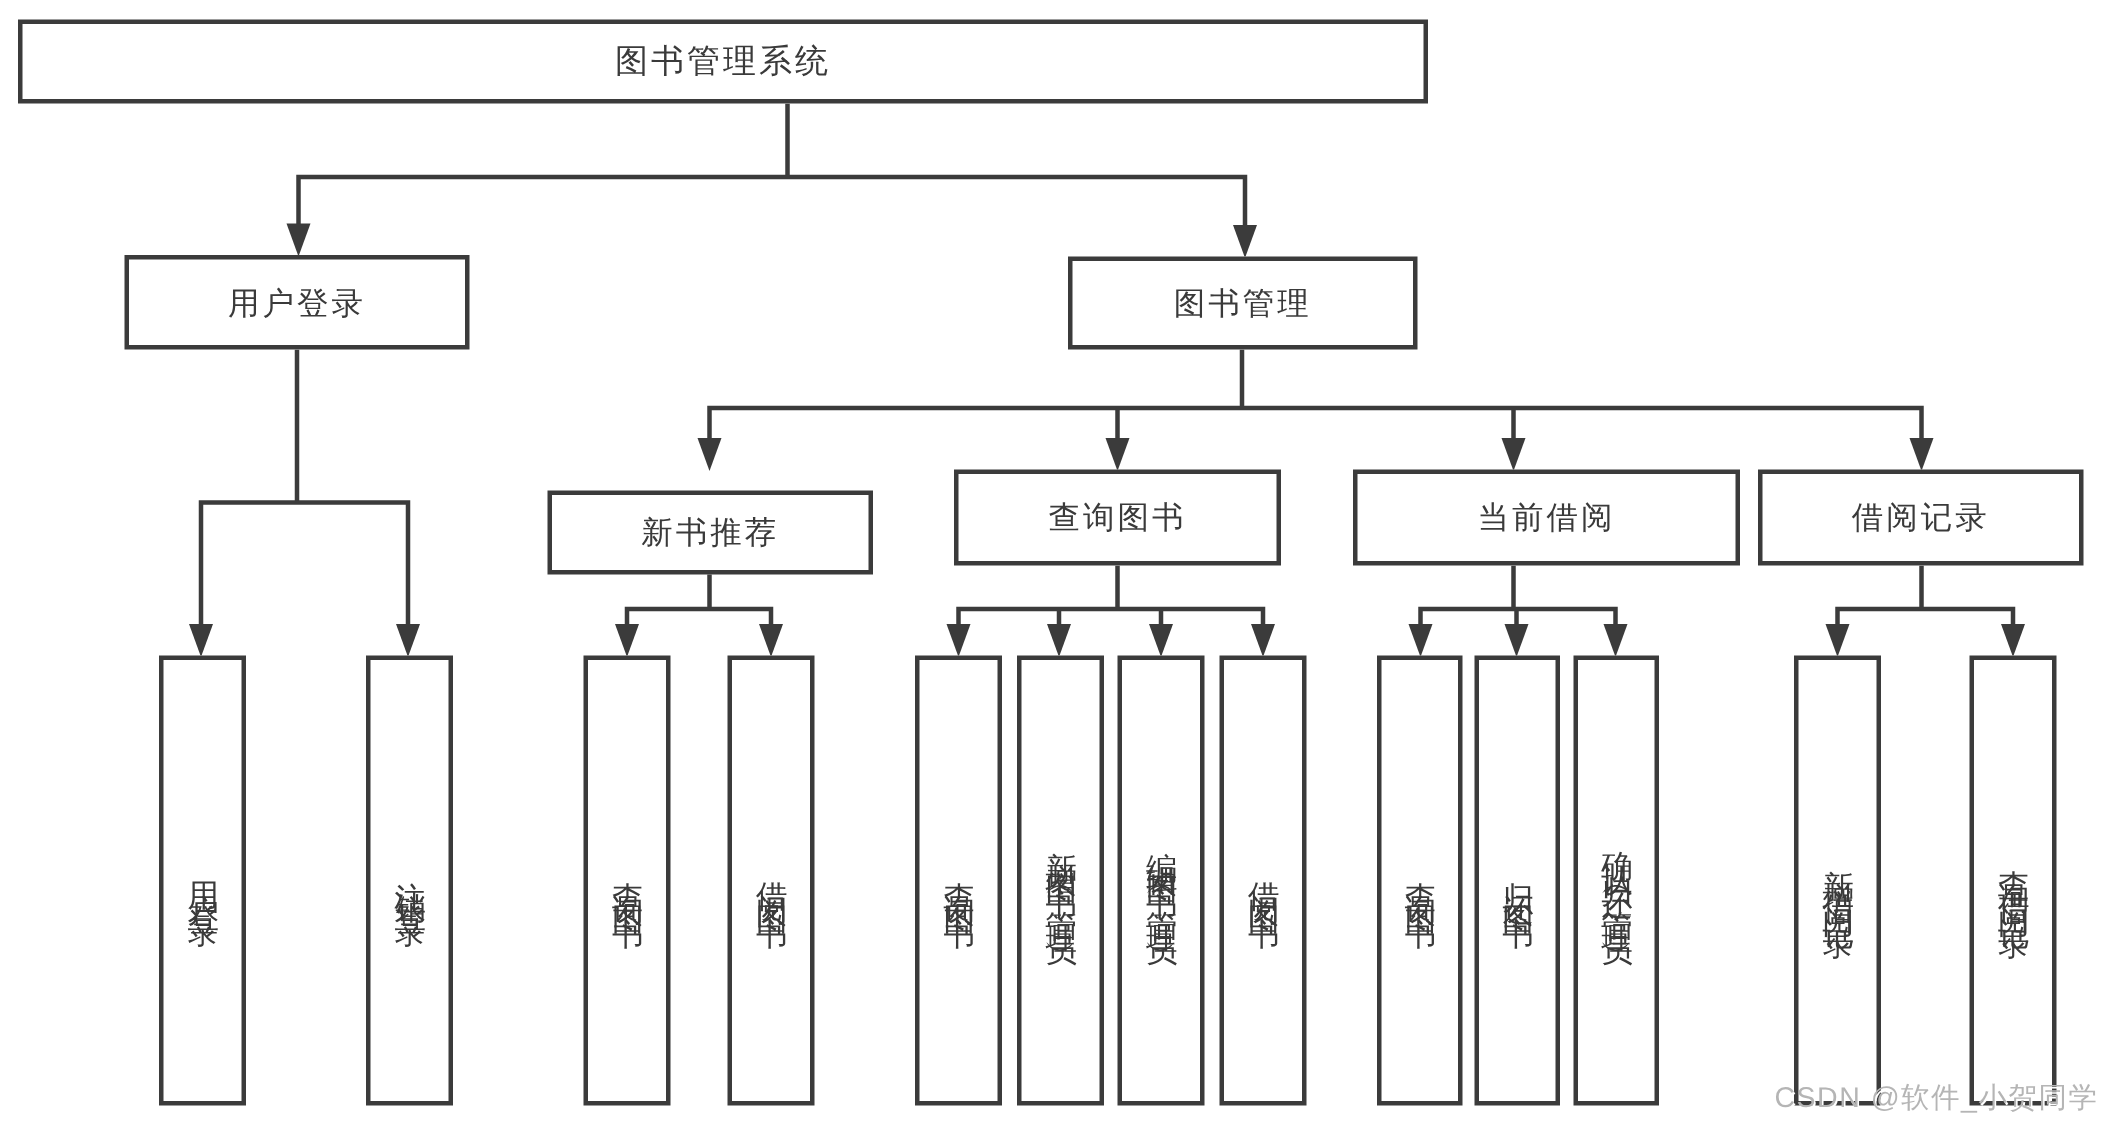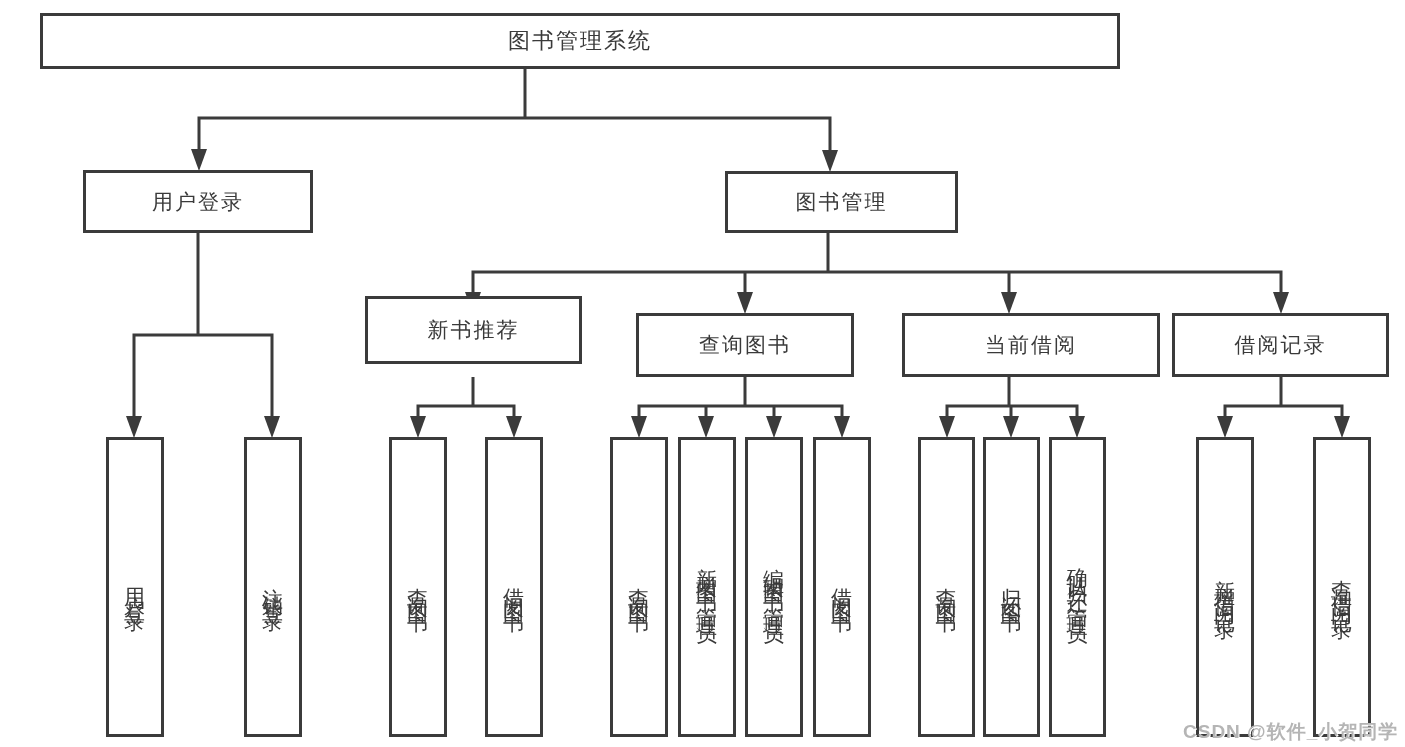--- a/index.html
+++ b/index.html
@@ -49,21 +49,20 @@
   }
   .watermark {
     position: absolute;
     left: 1183px;
     top: 719px;
     font-size: 19px;
     color: #b5b5b5;
     letter-spacing: 1px;
     white-space: nowrap;
     text-shadow: 1px 1px 0 #ffffff;
-    font-weight: bold;
   }
 </style>
 </head>
 <body>
 
 <div class="canvas">
 
   <svg class="wires" width="1405" height="747" viewBox="0 0 1405 747">
     <g stroke="#3b3b3b" stroke-width="3" fill="none">
 
@@ -100,32 +99,32 @@
       <polygon points="766,416 782,416 774,438"></polygon>
       <polygon points="834,416 850,416 842,438"></polygon>
       <polygon points="939,416 955,416 947,438"></polygon>
       <polygon points="1003,416 1019,416 1011,438"></polygon>
       <polygon points="1069,416 1085,416 1077,438"></polygon>
       <polygon points="1217,416 1233,416 1225,438"></polygon>
       <polygon points="1334,416 1350,416 1342,438"></polygon>
     </g>
   </svg>
 
-  <div class="node hnode root" style="left:40px; top:13px; width:1080px; height:56px;">
+  <div class="node hnode root" style="left:12px; top:13px; width:940px; height:56px;">
     <span>图书管理系统</span>
   </div>
 
   <div class="node hnode" style="left:83px; top:170px; width:230px; height:63px;">
     <span>用户登录</span>
   </div>
-  <div class="node hnode" style="left:712px; top:171px; width:233px; height:62px;margin-left:13px;">
+  <div class="node hnode" style="left:712px; top:171px; width:233px; height:62px;">
     <span>图书管理</span>
   </div>
 
-  <div class="node hnode" style="left:365px; top:296px; width:217px; height:68px;justify-content:center;">
+  <div class="node hnode" style="left:365px; top:327px; width:217px; height:56px;justify-content:center;">
     <span>新书推荐</span>
   </div>
   <div class="node hnode" style="left:636px; top:313px; width:218px; height:64px;">
     <span>查询图书</span>
   </div>
   <div class="node hnode" style="left:902px; top:313px; width:258px; height:64px;">
     <span>当前借阅</span>
   </div>
   <div class="node hnode" style="left:1172px; top:313px; width:217px; height:64px;">
     <span>借阅记录</span>

